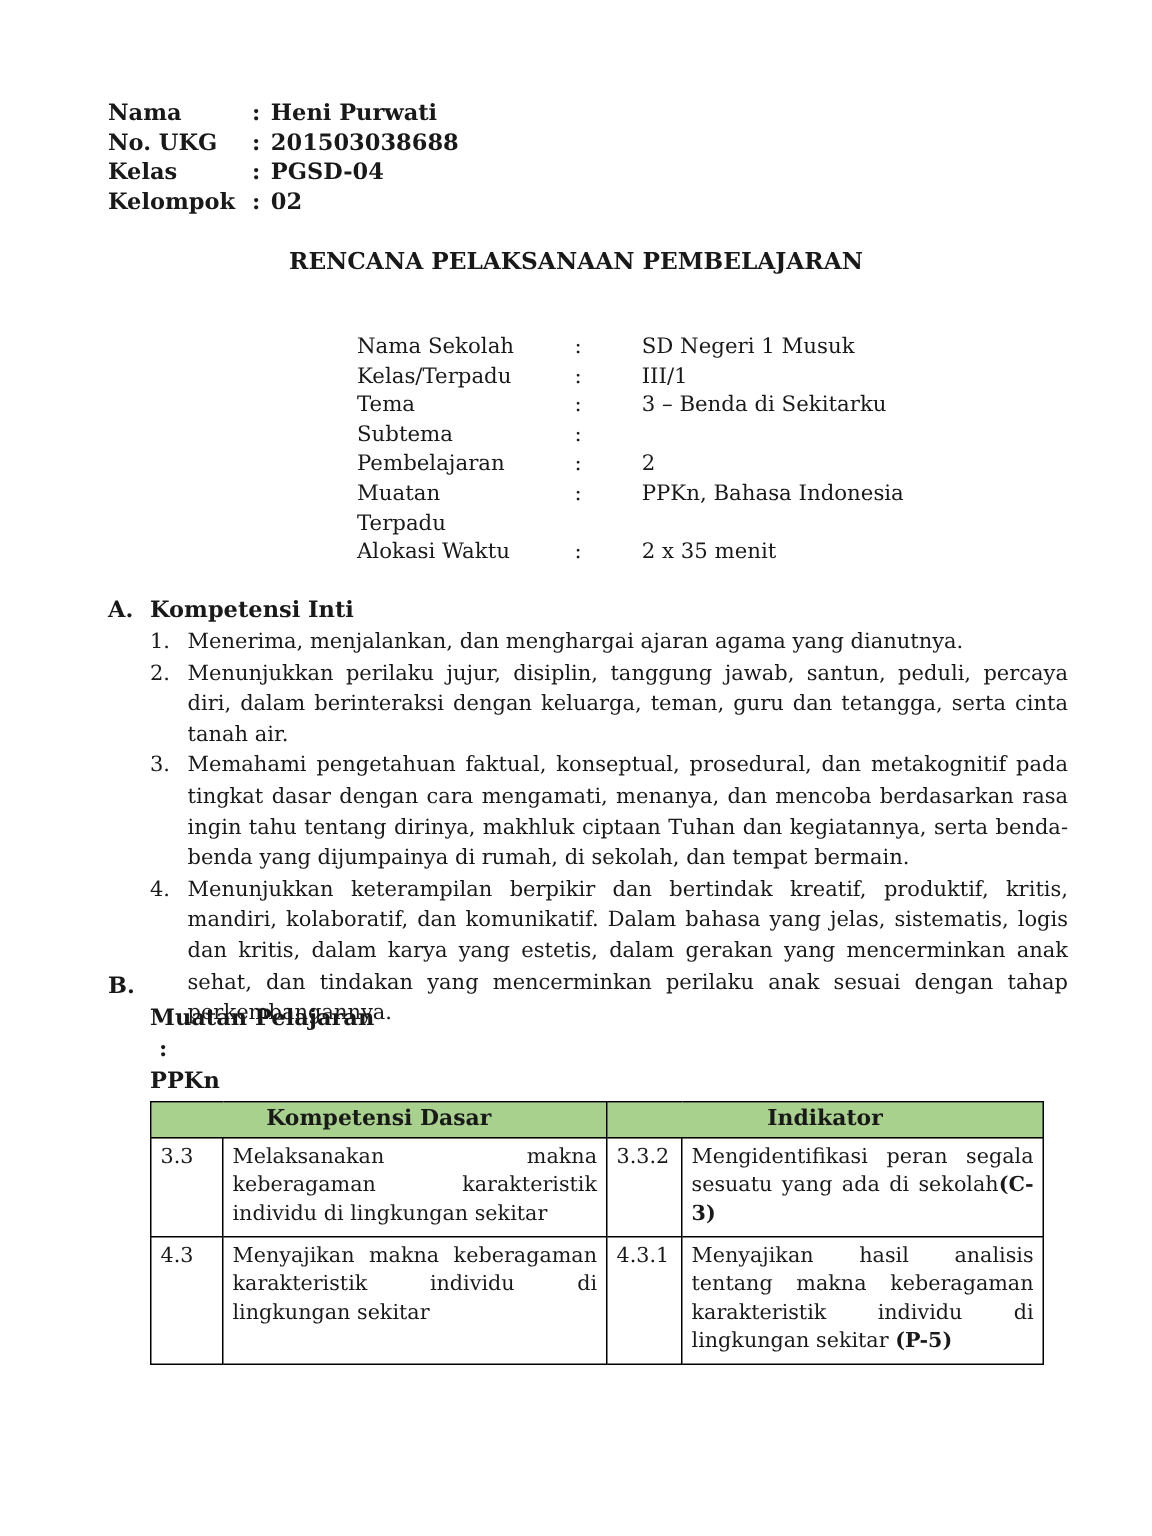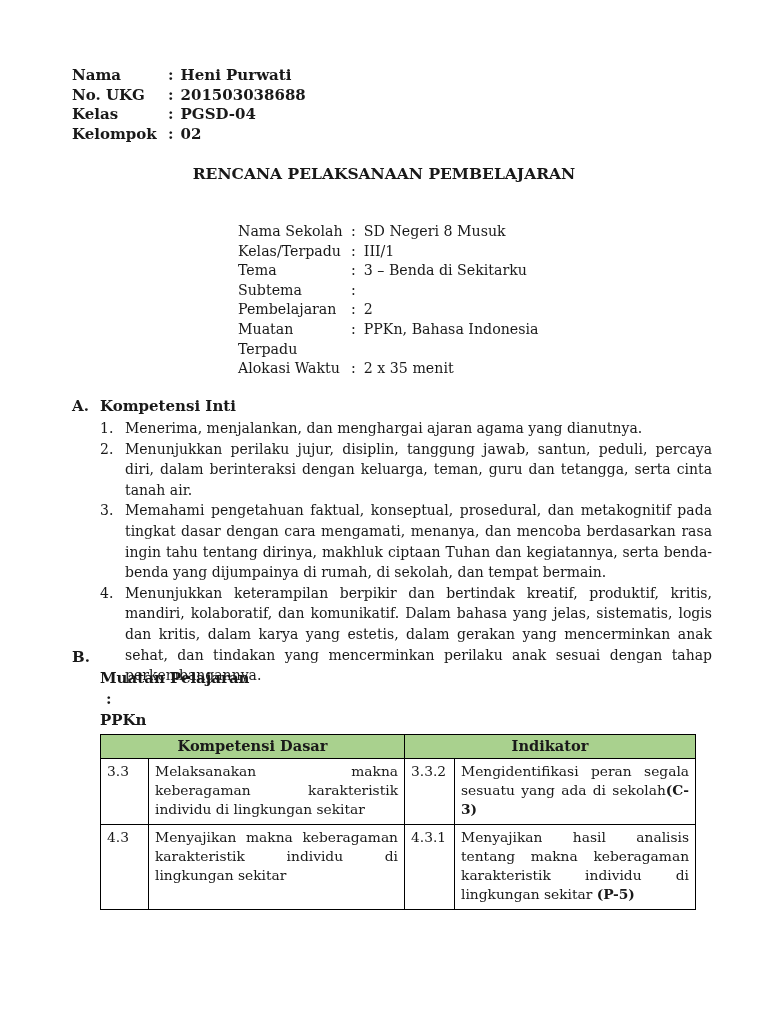--- a/index.html
+++ b/index.html
@@ -17,21 +17,21 @@
   .id-block { position: absolute; left: 72px; top: 66px; font-weight: bold; font-size: 15px; }
   .id-row { display: flex; line-height: 19.6px; }
   .id-row .lbl { width: 96px; }
   .id-row .colon { margin-right: 7px; }
 
   
   .title-block { position: absolute; left: 0; top: 163px; width: 768px; text-align: center; font-weight: bold; font-size: 15.5px; line-height: 21px; }
 
   
   .info-block { position: absolute; left: 238px; top: 222px; font-size: 14.2px; }
-  .info-row { display: flex; line-height: 19.6px; }
+  .info-row { display: flex; line-height: 19.6px; gap: 32px; }
   .info-row .lbl { width: 113px; }
   .info-row .colon { margin-right: 8px; }
 
   
   .section-a { position: absolute; left: 72px; top: 395px; width: 640px; }
   .section-b { position: absolute; left: 72px; top: 646px; width: 640px; }
   .section-heading { display: flex; font-weight: bold; font-size: 15px; line-height: 22px; }
   .section-heading .letter { width: 28px; flex-shrink: 0; }
 
   .ki-list { margin-left: 28px; margin-top: 1px; }
@@ -88,21 +88,21 @@
   </div>
 
   <div class="title-block">
     <div>RENCANA PELAKSANAAN PEMBELAJARAN</div>
   </div>
 
   <div class="info-block">
     <div class="info-row">
       <span class="lbl">Nama Sekolah</span>
         <span class="colon">:</span>
-        <span class="val">SD Negeri 8 Musuk</span>
+        <span class="val">SD Negeri 1 Musuk</span>
     </div>
     <div class="info-row">
       <span class="lbl">Kelas/Terpadu</span>
         <span class="colon">:</span>
         <span class="val">III/1</span>
     </div>
     <div class="info-row">
       <span class="lbl">Tema</span>
         <span class="colon">:</span>
         <span class="val">3 – Benda di Sekitarku</span>

